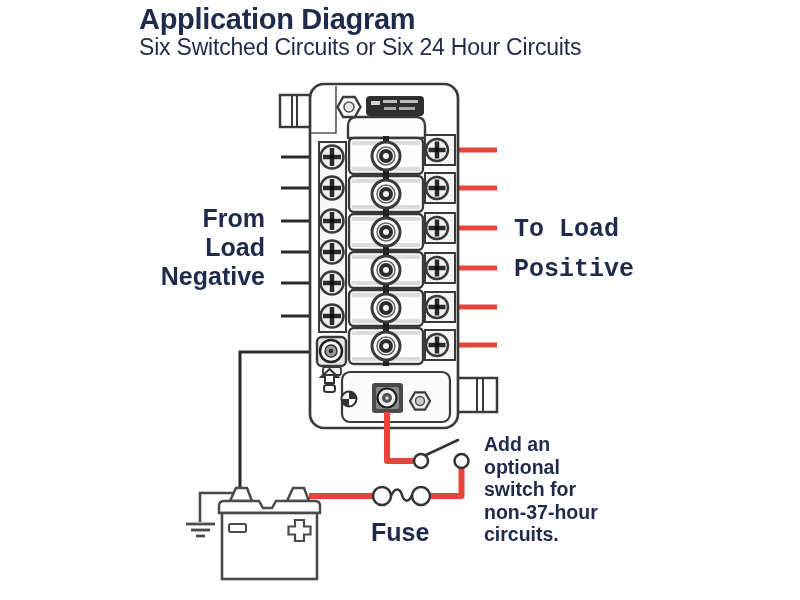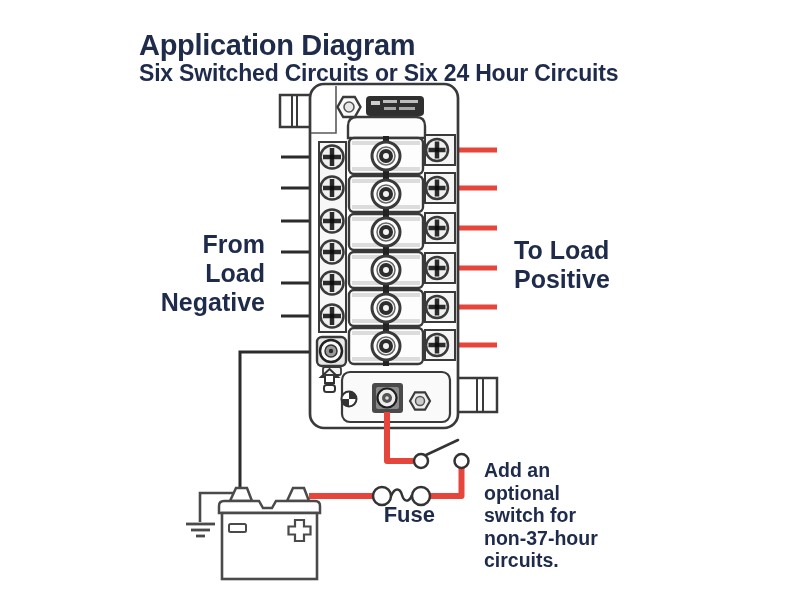--- a/index.html
+++ b/index.html
@@ -1,26 +1,26 @@
 <!DOCTYPE html>
 <html style="--text-navy: #1f2b4a; --wire-positive-red: #e5453a; --wire-negative-black: #2b2b2b; --line-art-gray: #3a3a3a; --battery-line-gray: #4a4a4a; --badge-dark: #2f2f2f;"><head>
 <meta charset="utf-8">
 <style>
   html,body{margin:0;padding:0;}
   body{
     width:800px;height:600px;position:relative;overflow:hidden;
     background:#ffffff;
     font-family:"Liberation Sans","DejaVu Sans",sans-serif;
   }
-  .txt{position:absolute;color:var(--text-navy,#1f2b4a);white-space:pre-line;margin-top:26px;}
+  .txt{position:absolute;color:var(--text-navy,#1f2b4a);white-space:pre-line;}
   #title{left:139px;top:3px;font-size:29px;font-weight:800;letter-spacing:-0.3px;}
-  #subtitle{left:139px;top:34px;font-size:23px;font-weight:700;letter-spacing:-0.2px;}
+  #subtitle{left:139px;top:34px;font-size:23px;font-weight:400;letter-spacing:-0.2px;}
   #lbl-left{left:118px;top:204px;width:147px;text-align:right;font-size:25px;line-height:29px;font-weight:800;}
-  #lbl-right{left:514px;top:210px;font-size:25px;line-height:29px;font-weight:800;}
-  #lbl-fuse{left:371px;top:476px;width:64px;text-align:right;font-size:22px;font-weight:800;}
+  #lbl-right{left:514px;top:210px;font-size:25px;line-height:40px;font-weight:800;font-family:Liberation Mono, monospace;}
+  #lbl-fuse{left:371px;top:518px;width:64px;text-align:left;font-size:25px;font-weight:800;}
   #lbl-note{left:484px;top:433px;font-size:19.5px;line-height:22.5px;font-weight:800;}
   svg{position:absolute;left:0;top:0;}
   .la{stroke:var(--line-art-gray,#3a3a3a);}
   .bat{stroke:var(--battery-line-gray,#4a4a4a);}
   .wneg{stroke:var(--wire-negative-black,#2b2b2b);}
   .wpos{stroke:var(--wire-positive-red,#e5453a);}
 </style>
 </head>
 <body>
 

